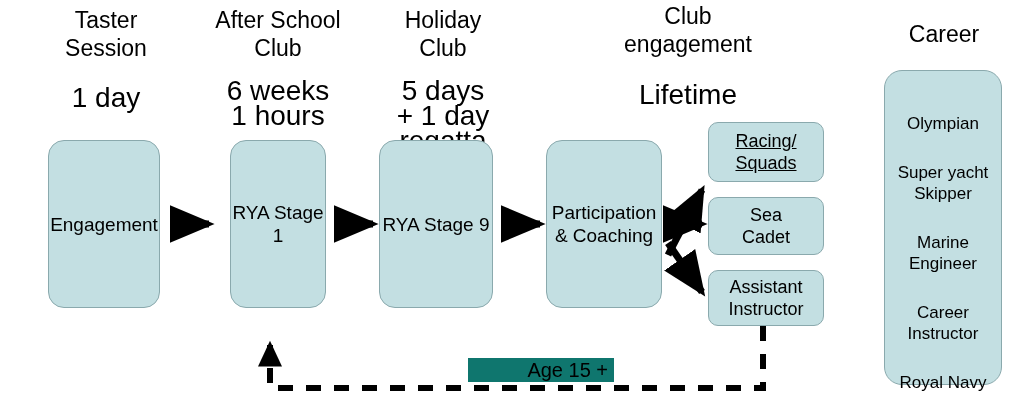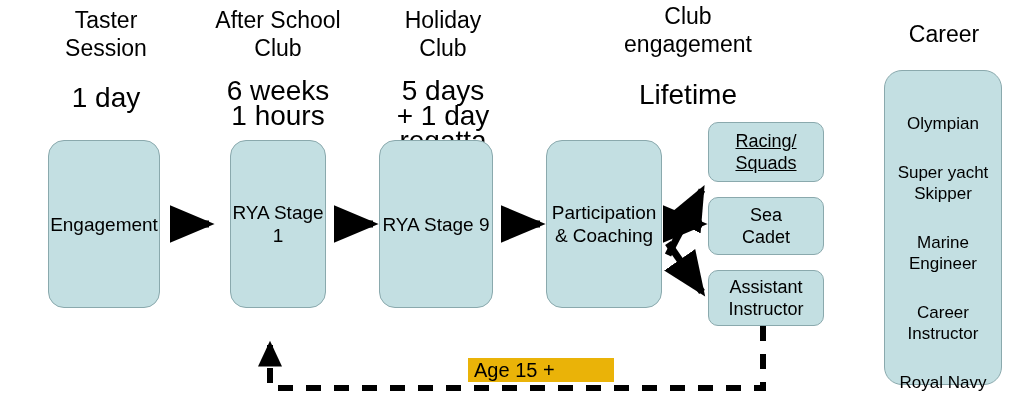--- a/index.html
+++ b/index.html
@@ -96,25 +96,25 @@
     text-align: center;
     font-size: 17px;
     line-height: 21px;
     white-space: pre-line;
     font-family: "Liberation Sans", sans-serif;
     margin-top: 28px;
   }
   
   .loop-label {
     position: absolute;
-    text-align: left;
+    text-align: right;
     color: #000000;
     font-size: 20px;
     line-height: 24px;
-    background: #eab308;
+    background: #0f766e;
     padding: 0 6px;
     font-family: "Liberation Sans", sans-serif;
   }
 </style>
 </head>
 <body>
 
 <div id="stage">
 
   <svg class="svg-layer" viewBox="0 0 1024 415" xmlns="http://www.w3.org/2000/svg">

